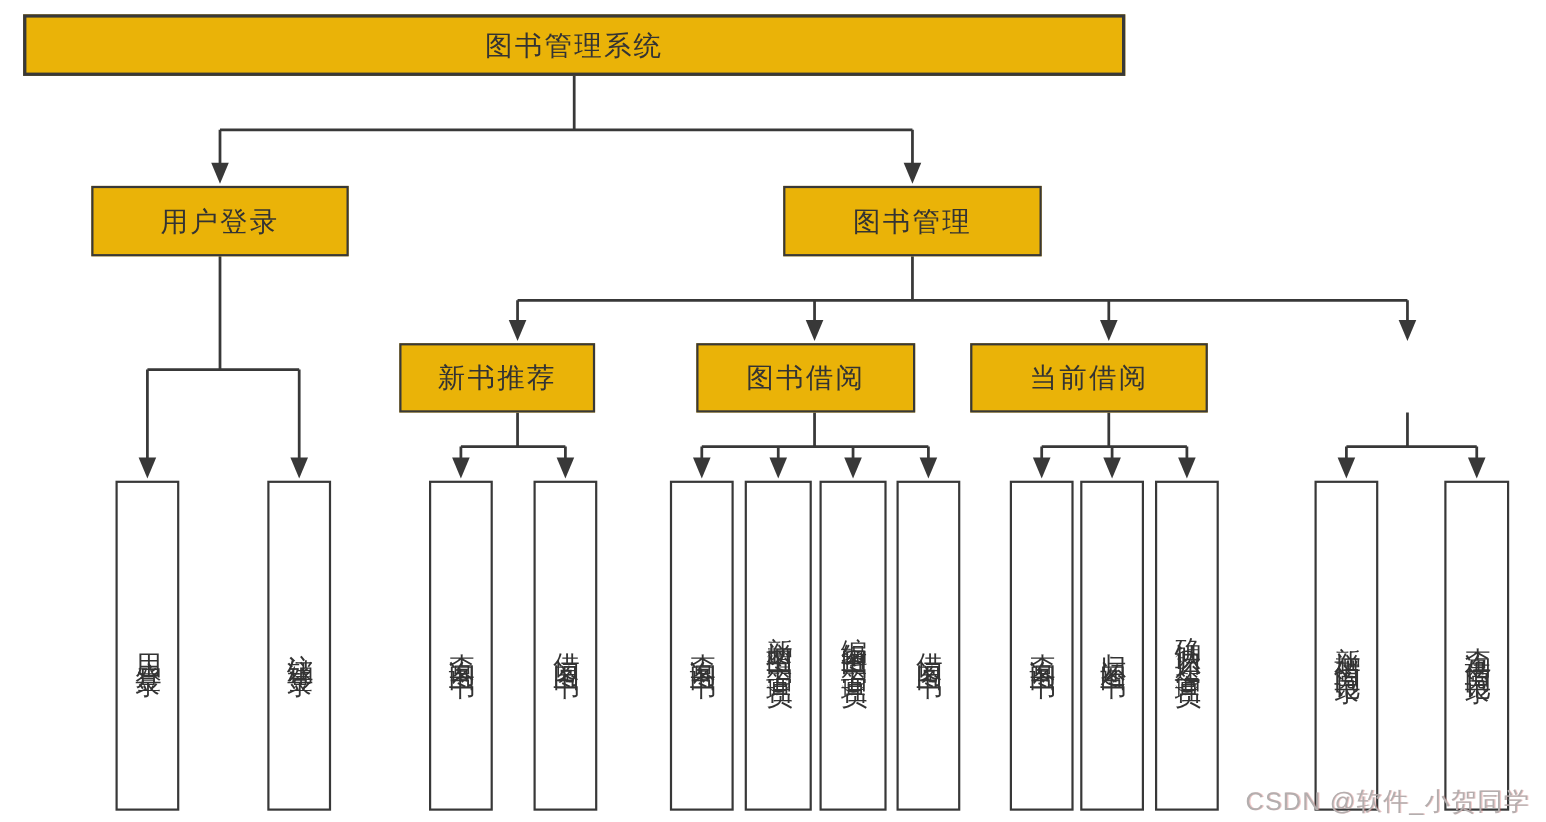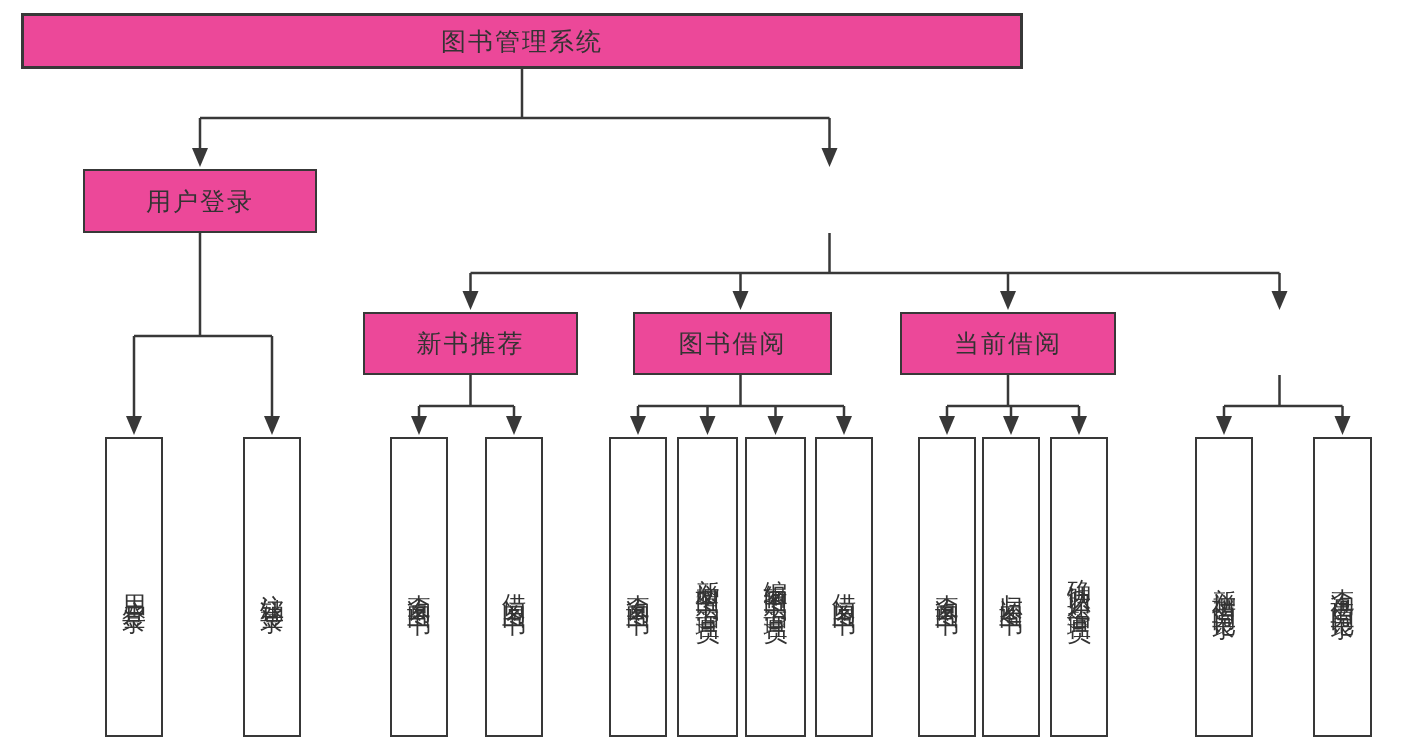--- a/index.html
+++ b/index.html
@@ -13,21 +13,21 @@
   }
   svg.connectors {
     position: absolute;
     left: 0; top: 0;
     width: 1405px; height: 747px;
   }
   .box {
     position: absolute;
     box-sizing: border-box;
     border: 2px solid #383838;
-    background: #ec4899;
+    background: #eab308;
     display: flex;
     align-items: center;
     justify-content: center;
     color: #333333;
     font-size: 25px;
     letter-spacing: 2px;
     white-space: nowrap;
   }
   .box.root { border-width: 3px; }
   .leaf {
@@ -112,28 +112,31 @@
     </g>
   </svg>
 
   <div class="box root" style="left:21px; top:13px; width:1002px; height:56px;">
     <span>图书管理系统</span>
   </div>
 
   <div class="box" style="left:83px; top:169px; width:234px; height:64px;">
     <span>用户登录</span>
   </div>
+  <div class="box" style="left:712px; top:169px; width:235px; height:64px;">
+    <span>图书管理</span>
+  </div>
 
-  <div class="box" style="left:363px; top:312px; width:215px; height:63px;">
+  <div class="box" style="left:363px; top:312px; width:178px; height:63px;">
     <span>新书推荐</span>
   </div>
   <div class="box" style="left:633px; top:312px; width:199px; height:63px;">
     <span>图书借阅</span>
   </div>
-  <div class="box" style="left:900px; top:312px; width:216px; height:63px;">
+  <div class="box" style="left:882px; top:312px; width:216px; height:63px;">
     <span>当前借阅</span>
   </div>
 
   <div class="leaf" style="left:105px; width:58px;">
     <span>用户登录</span>
   </div>
   <div class="leaf" style="left:243px; width:58px;">
     <span>注销登录</span>
   </div>
 
@@ -167,14 +170,15 @@
     <span>确认归还（管理员）</span>
   </div>
 
   <div class="leaf" style="left:1195px; width:58px;">
     <span>新增借阅记录</span>
   </div>
   <div class="leaf" style="left:1313px; width:59px;">
     <span>查询借阅记录</span>
   </div>
 
+  <div class="watermark">CSDN @软件_小贺同学</div>
 
 </div>
 
 </body></html>

